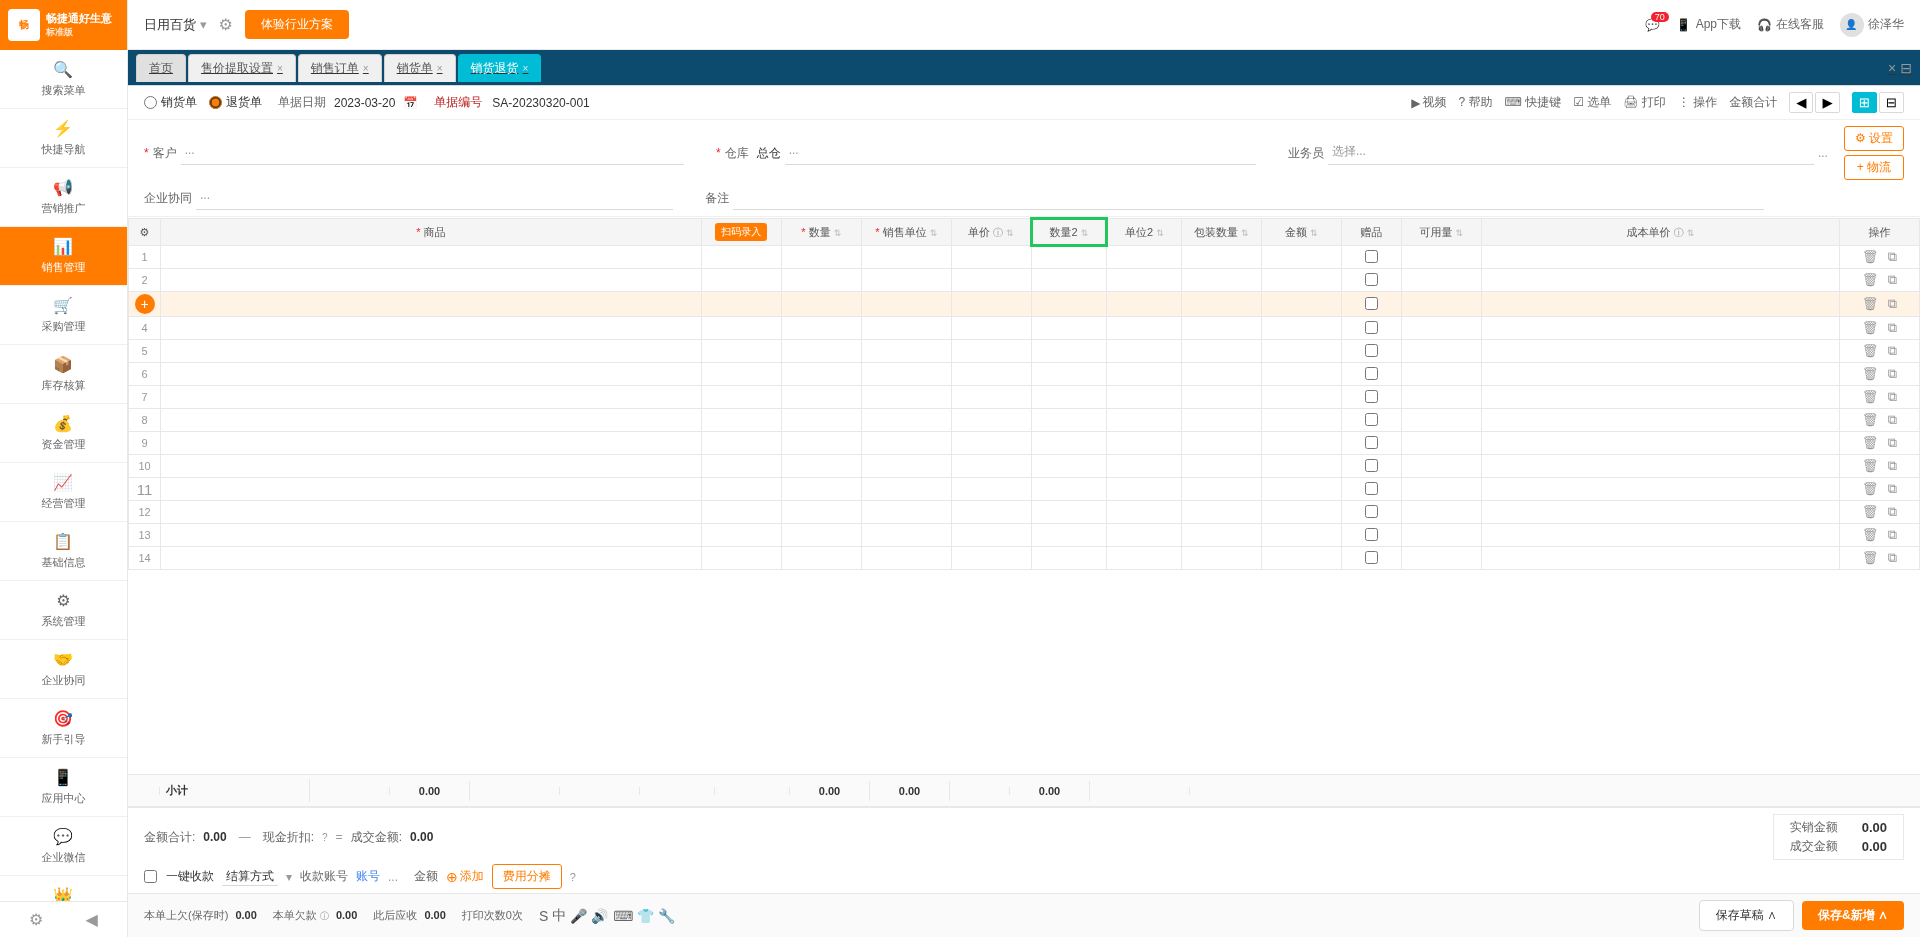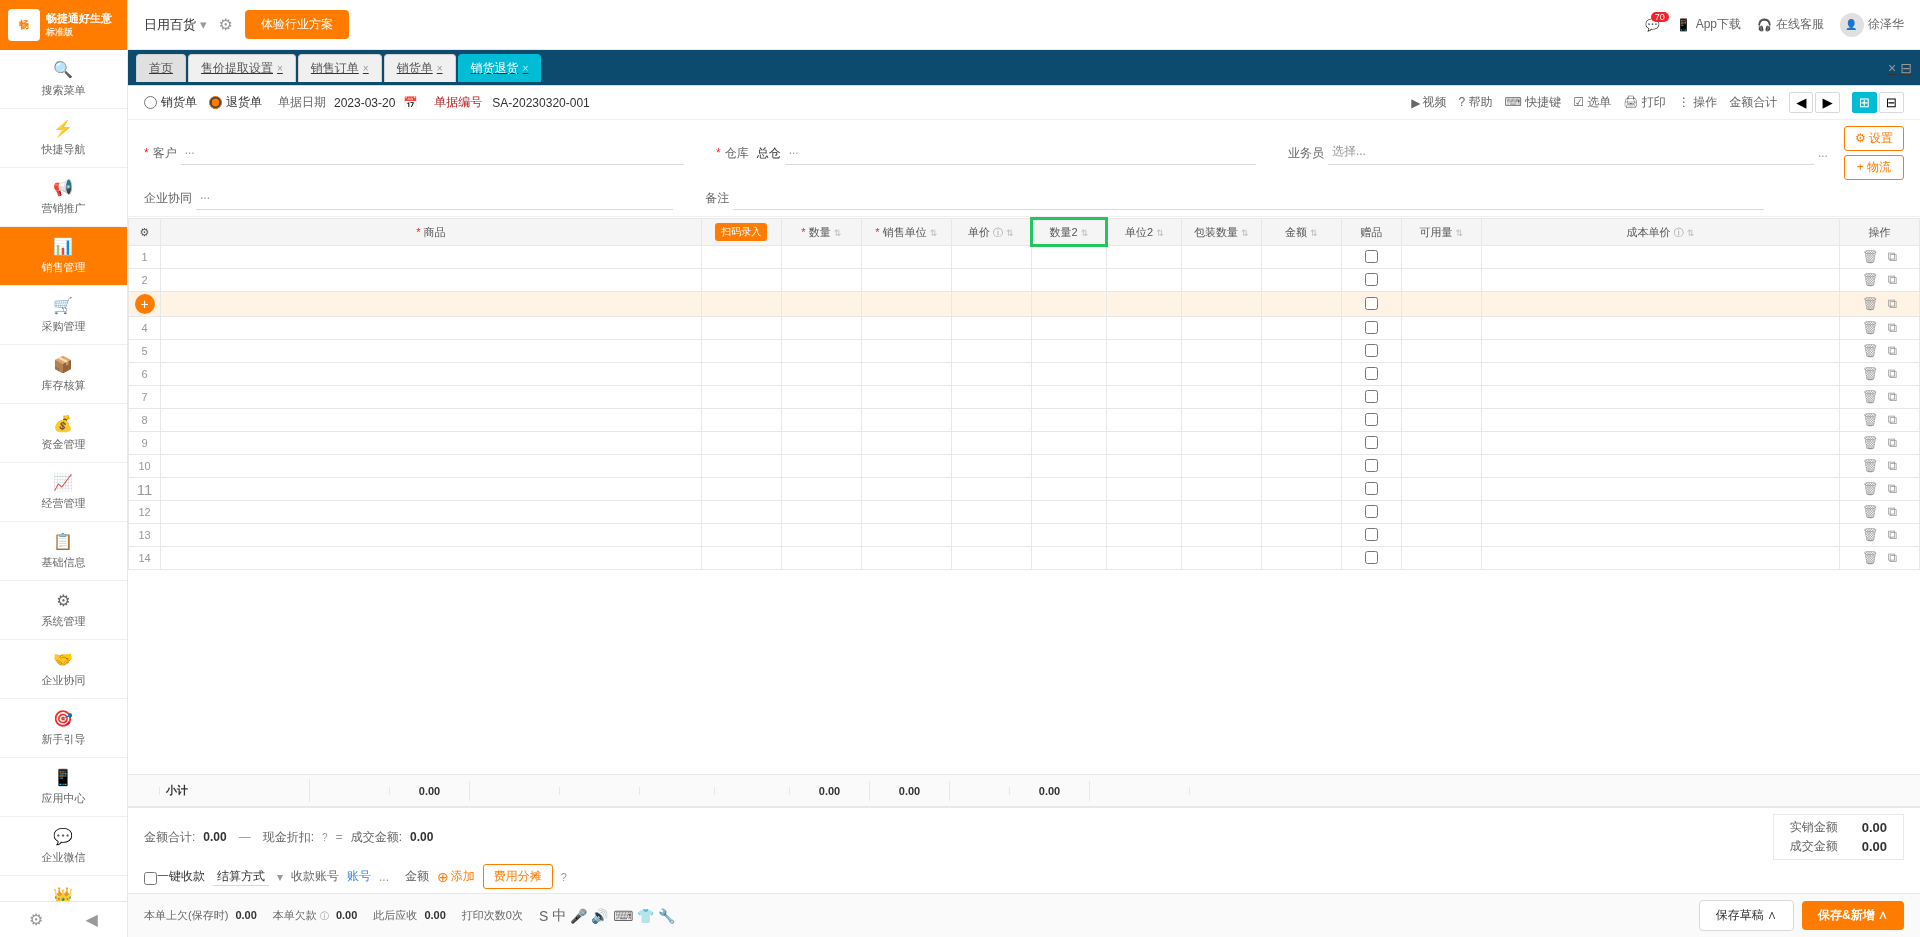--- a/index.html
+++ b/index.html
@@ -760,21 +760,21 @@
             <span style="font-weight:bold;font-size:13px;">0.00</span>
           </div>
           <div style="display:flex;align-items:center;justify-content:space-between;gap:24px;">
             <span style="color:#666;font-size:12px;">成交金额</span>
             <span style="font-weight:bold;font-size:13px;">0.00</span>
           </div>
         </div>
       </div>
 
       <div style="display:flex;align-items:center;gap:8px;font-size:12px;margin-bottom:4px;">
-        <label style="display:flex;align-items:flex-end;gap:0;cursor:pointer;">
+        <label style="display:flex;align-items:center;gap:9px;cursor:pointer;">
           <input type="checkbox" style="">
           <span>一键收款</span>
         </label>
         <span style="cursor:pointer;color:#333;border-bottom:1px solid #d9d9d9;padding:0 4px;">结算方式</span>
         <span style="color:#999;">▾</span>
         <span style="color:#666;">收款账号</span>
         <span style="color:#3b82f6;">账号</span>
         <span style="color:#999;">...</span>
         <span style="color:#666;margin-left:8px;">金额</span>
         <button style="background:none;border:none;color:#ff7c00;cursor:pointer;font-size:14px;display:flex;align-items:center;gap:2px;">

